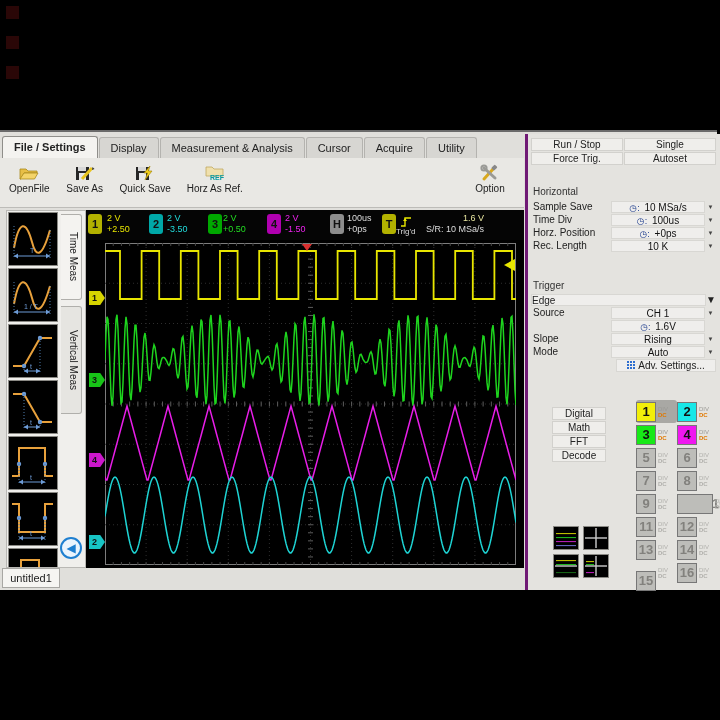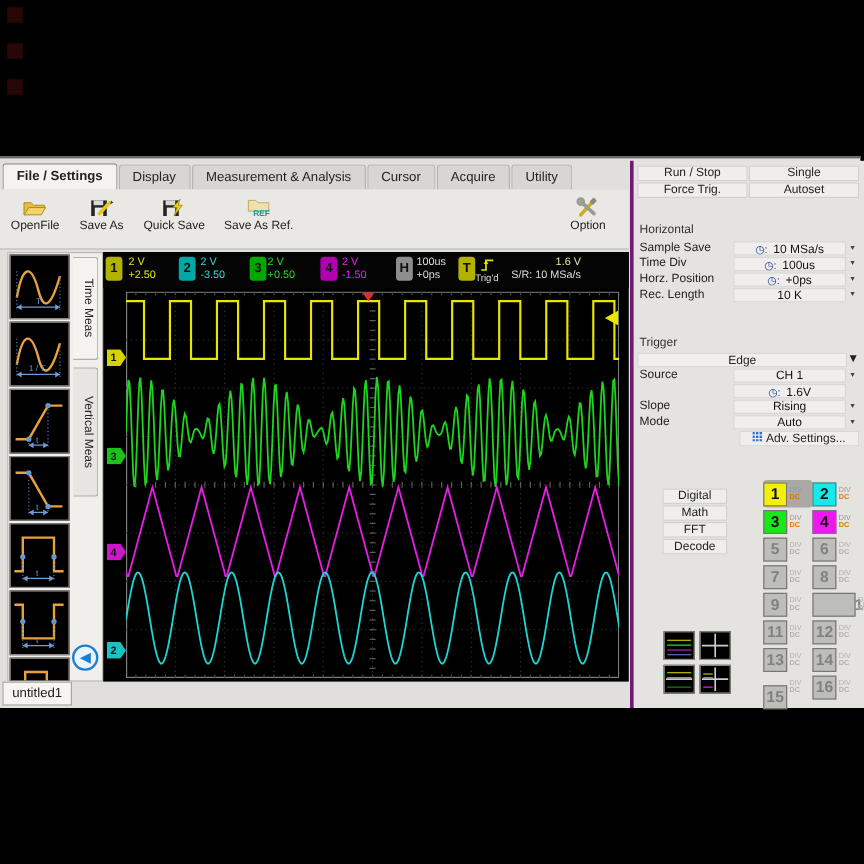--- a/index.html
+++ b/index.html
@@ -29,21 +29,21 @@
   .runrow{position:absolute;left:3px;width:185px;display:grid;grid-template-columns:1fr 1fr;gap:1px;}
   .btn-flat{height:13px;line-height:12px;text-align:center;background:#efeeeb;border:1px solid #d2d1cd;font-size:10px;color:#222;cursor:default;}
   .section-label{position:absolute;left:5px;font-size:10px;color:#333;}
   .prows{position:absolute;left:3px;width:185px;}
   .prow{height:13px;display:flex;align-items:center;font-size:10px;}
   .prow .lbl{width:80px;padding-left:2px;color:#222;}
   .prow .val{flex:1;height:12px;line-height:12px;text-align:center;background:#efeeec;border:1px solid #d8d7d3;color:#111;}
   .prow .dd{width:11px;text-align:center;font-size:6px;color:#444;}
   .clock{font-size:9px;color:#23418f;margin-right:2px;}
   .edge-row{position:absolute;left:3px;width:185px;height:13px;display:flex;align-items:center;}
-  .edge-row .val{flex:1;height:12px;line-height:12px;text-align:center;background:#efeeec;border:1px solid #d8d7d3;}
+  .edge-row .val{flex:1;height:12px;line-height:12px;background:#efeeec;border:1px solid #d8d7d3;}
   .adv-row{position:absolute;left:88px;width:100px;height:13px;display:flex;align-items:center;gap:3px;justify-content:center;background:#efeeec;border:1px solid #d8d7d3;}
   .mode-col{position:absolute;left:24px;top:273px;width:54px;}
   .mode-col .btn-flat{margin-bottom:1px;}
   #channel-grid{position:absolute;left:108px;top:266px;width:82px;}
   .chrow{height:23px;display:flex;}
   .chcell{width:41px;display:flex;align-items:center;}
   .chcell.sel{background:#a9a8a4;border-radius:3px;}
   .chbtn{width:20px;height:20px;border:1px solid #777;font-size:13px;font-weight:bold;text-align:center;line-height:18px;}
   .chmeta{margin-left:2px;display:flex;flex-direction:column;line-height:6px;}
   .chmeta span{font-size:6px;}
@@ -108,21 +108,21 @@
               </svg></span><div class="tlabel">Save As</div></div>
           <div class="tool"><span><svg width="22" height="18" viewBox="0 0 22 18">
                 <rect x="2" y="3" width="13" height="13" fill="#262626"></rect>
                 <rect x="4" y="3" width="8" height="4" fill="#d8d8d8"></rect>
                 <rect x="5" y="9" width="7" height="7" fill="#e8e8e8"></rect>
                 <polygon points="16,2 10,9 13.5,9 11,16 18,7 14.5,7" fill="#f2cf1c" stroke="#9a7d06" stroke-width="0.6"></polygon>
               </svg></span><div class="tlabel">Quick Save</div></div>
           <div class="tool"><span><svg width="26" height="18" viewBox="0 0 26 18">
                 <path d="M4 12 V3 h6 l2 2 h9 v7 z" fill="#f0e0ac" stroke="#bfa860" stroke-width="0.8"></path>
                 <text x="8" y="16" font-size="7" font-weight="bold" fill="#0a9aa0" font-family="Liberation Sans,sans-serif">REF</text>
-              </svg></span><div class="tlabel">Save As Ref.</div></div>
+              </svg></span><div class="tlabel">Horz As Ref.</div></div>
         </div>
       <div class="tool option">
         <span>
           <svg width="20" height="18" viewBox="0 0 20 18">
             <line x1="4" y1="15" x2="14" y2="4" stroke="#d8a81e" stroke-width="3" stroke-linecap="round"></line>
             <rect x="12" y="2" width="5" height="4" rx="1" transform="rotate(-45 14 4)" fill="#888"></rect>
             <line x1="4" y1="4" x2="15" y2="14" stroke="#9a9a96" stroke-width="3" stroke-linecap="round"></line>
             <circle cx="4" cy="4" r="2.6" fill="none" stroke="#9a9a96" stroke-width="2"></circle>
           </svg>
         </span>

